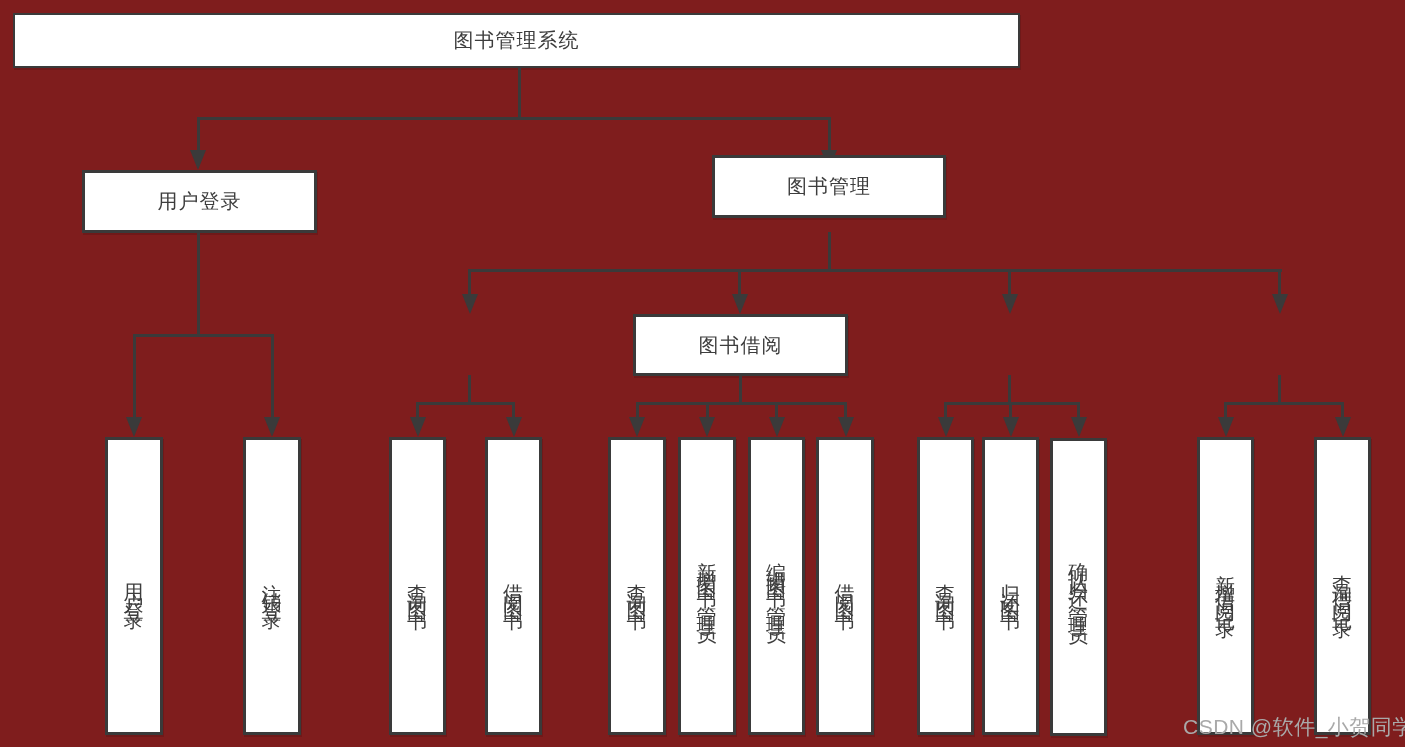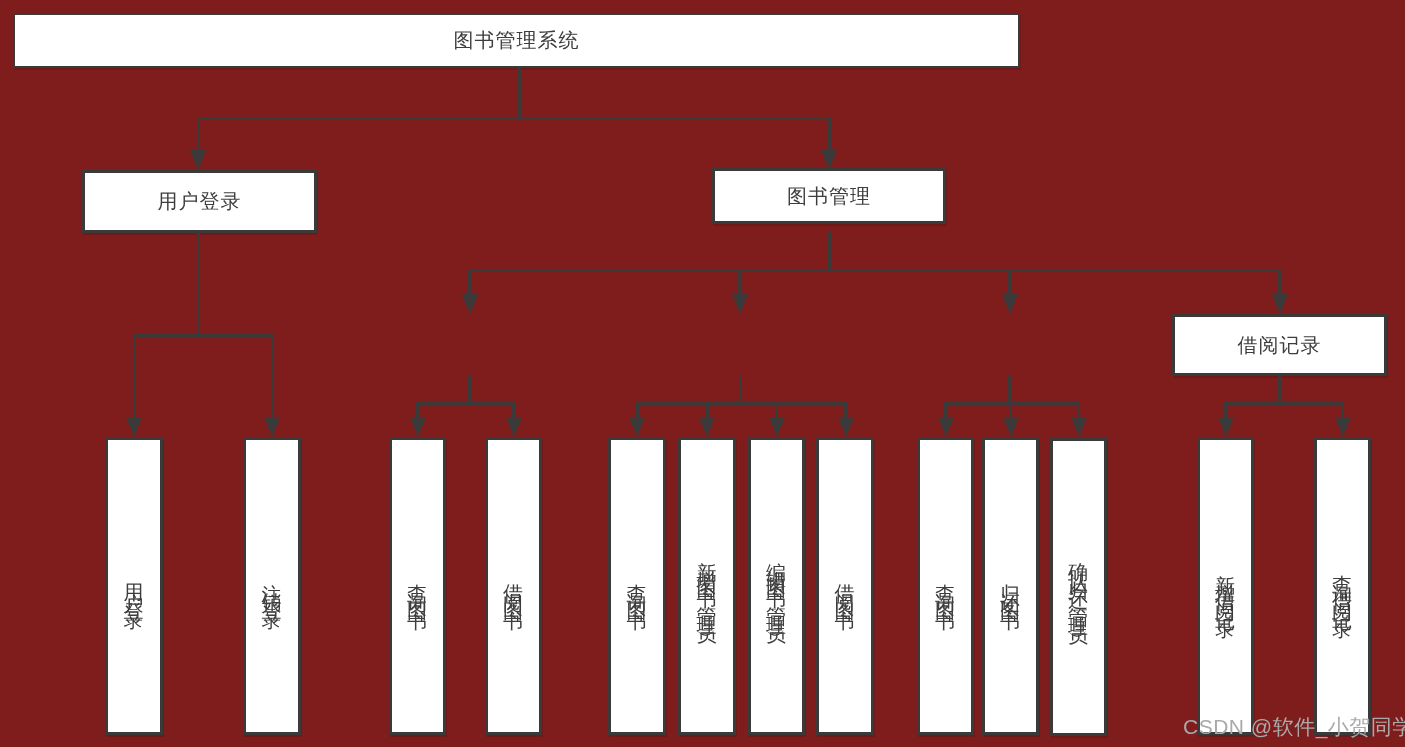--- a/index.html
+++ b/index.html
@@ -70,21 +70,21 @@
   <div class="vline" style="left:518px; top:67px; height:51px;"></div>
   <div class="hline" style="left:197px; top:117px; width:634px;"></div>
   <div class="vline" style="left:197px; top:117px; height:36px;"></div>
   <div class="arrowhead" style="left:190px; top:150px;"></div>
   <div class="vline" style="left:828px; top:117px; height:36px;"></div>
   <div class="arrowhead" style="left:821px; top:150px;"></div>
 
   <div class="box" style="left:82px; top:170px; width:235px; height:63px;">
     <span class="lbl">用户登录</span>
   </div>
-  <div class="box" style="left:712px; top:168px; width:234px; height:56px;">
+  <div class="box" style="left:712px; top:155px; width:234px; height:63px;">
     <span class="lbl">图书管理</span>
   </div>
 
   <div class="vline" style="left:197px; top:232px; height:104px;"></div>
   <div class="hline" style="left:133px; top:334px; width:141px;"></div>
   <div class="vline" style="left:133px; top:334px; height:85px;"></div>
   <div class="arrowhead" style="left:126px; top:417px;"></div>
   <div class="vline" style="left:271px; top:334px; height:85px;"></div>
   <div class="arrowhead" style="left:264px; top:417px;"></div>
 
@@ -92,22 +92,22 @@
   <div class="hline" style="left:468px; top:269px; width:814px;"></div>
   <div class="vline" style="left:468px; top:269px; height:27px;"></div>
   <div class="arrowhead" style="left:462px; top:294px;"></div>
   <div class="vline" style="left:738px; top:269px; height:27px;"></div>
   <div class="arrowhead" style="left:732px; top:294px;"></div>
   <div class="vline" style="left:1008px; top:269px; height:27px;"></div>
   <div class="arrowhead" style="left:1002px; top:294px;"></div>
   <div class="vline" style="left:1278px; top:269px; height:27px;"></div>
   <div class="arrowhead" style="left:1272px; top:294px;"></div>
 
-  <div class="box" style="left:1172px; top:314px; width:215px; height:62px;">
-    <span class="lbl">借阅记录</span>
+  <div class="box" style="left:633px; top:314px; width:215px; height:62px;">
+    <span class="lbl">图书借阅</span>
   </div>
 
   <div class="vline" style="left:468px; top:375px; height:29px;"></div>
   <div class="hline" style="left:416px; top:402px; width:99px;"></div>
   <div class="vline" style="left:416px; top:402px; height:18px;"></div>
   <div class="arrowhead" style="left:410px; top:417px;"></div>
   <div class="vline" style="left:512px; top:402px; height:18px;"></div>
   <div class="arrowhead" style="left:506px; top:417px;"></div>
 
   <div class="vline" style="left:739px; top:375px; height:29px;"></div>

